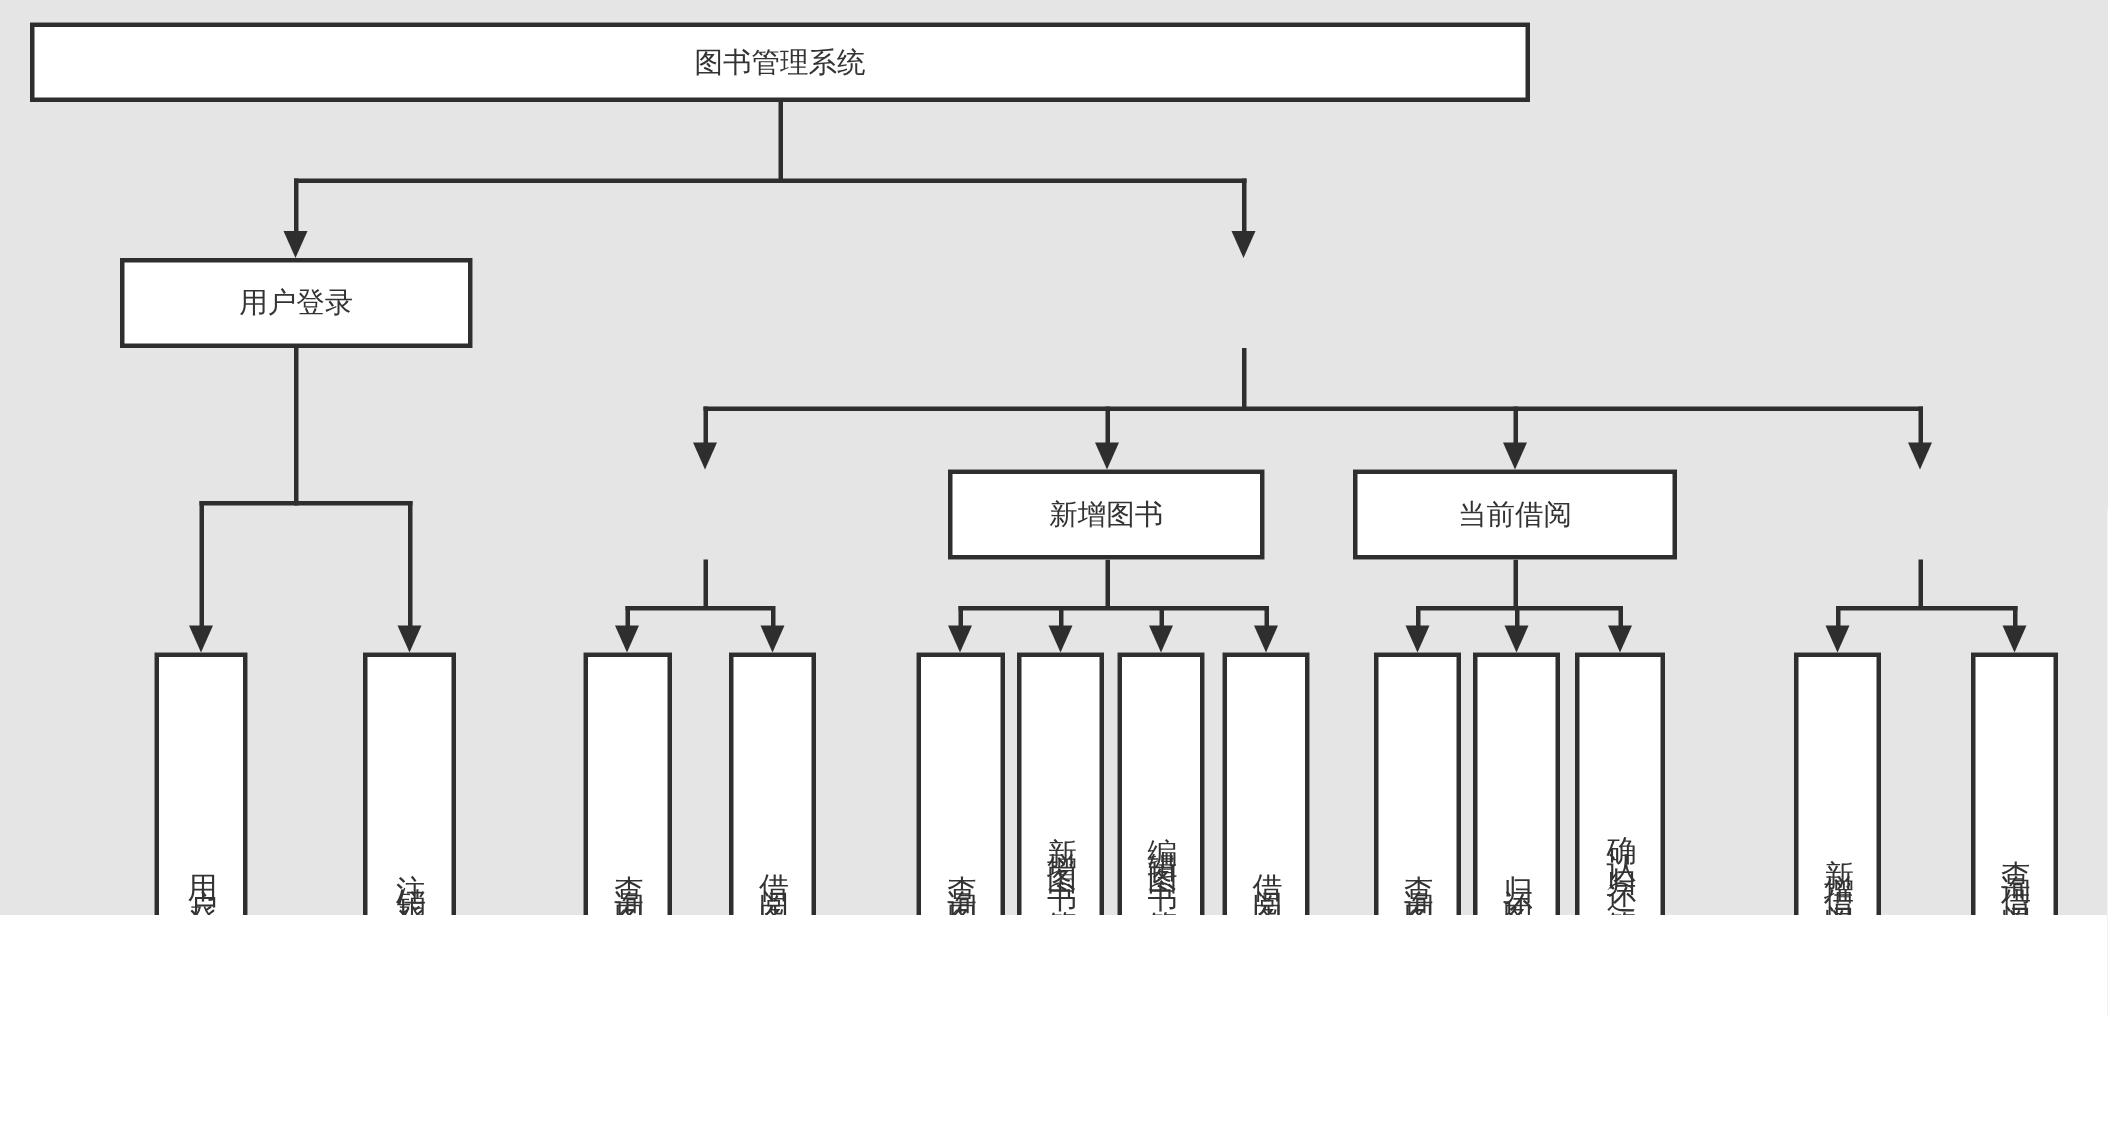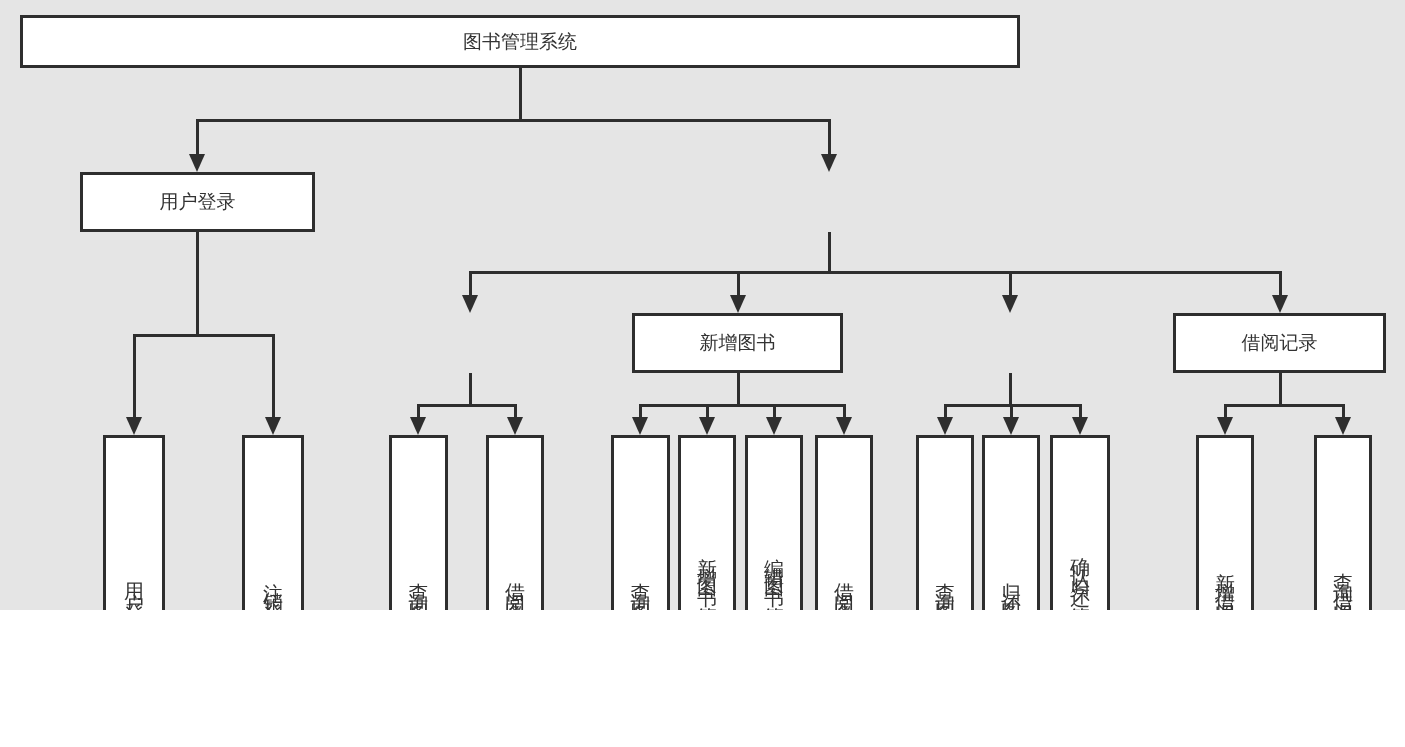--- a/index.html
+++ b/index.html
@@ -100,24 +100,24 @@
   <div class="box" style="left:80px;top:172px;width:235px;height:60px">
     <span>用户登录</span>
   </div>
 
 
 
   <div class="box" style="left:632px;top:313px;width:211px;height:60px">
     <span>新增图书</span>
   </div>
 
+  <div class="box" style="left:902px;top:313px;width:216px;height:60px">
+    <span>当前借阅</span>
+  </div>
 
-  <div class="box" style="left:1173px;top:313px;width:213px;height:60px">
-    <span>借阅记录</span>
-  </div>
 
   <div class="box leaf" style="left:103px;top:435px;width:62px;height:303px">
     <span class="vtext">用户登录</span>
   </div>
   <div class="box leaf" style="left:242px;top:435px;width:62px;height:303px">
     <span class="vtext">注销登录</span>
   </div>
 
   <div class="box leaf" style="left:389px;top:435px;width:59px;height:303px">
     <span class="vtext">查询图书</span>

